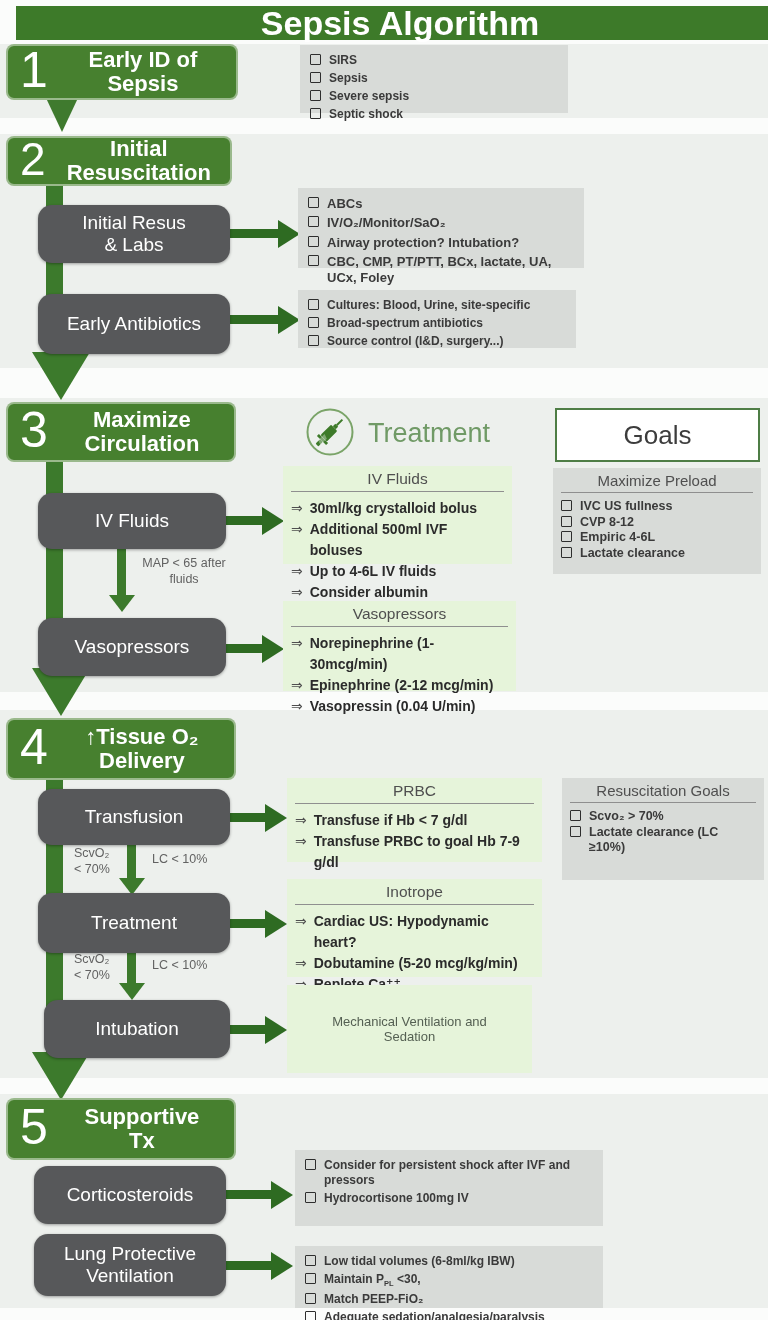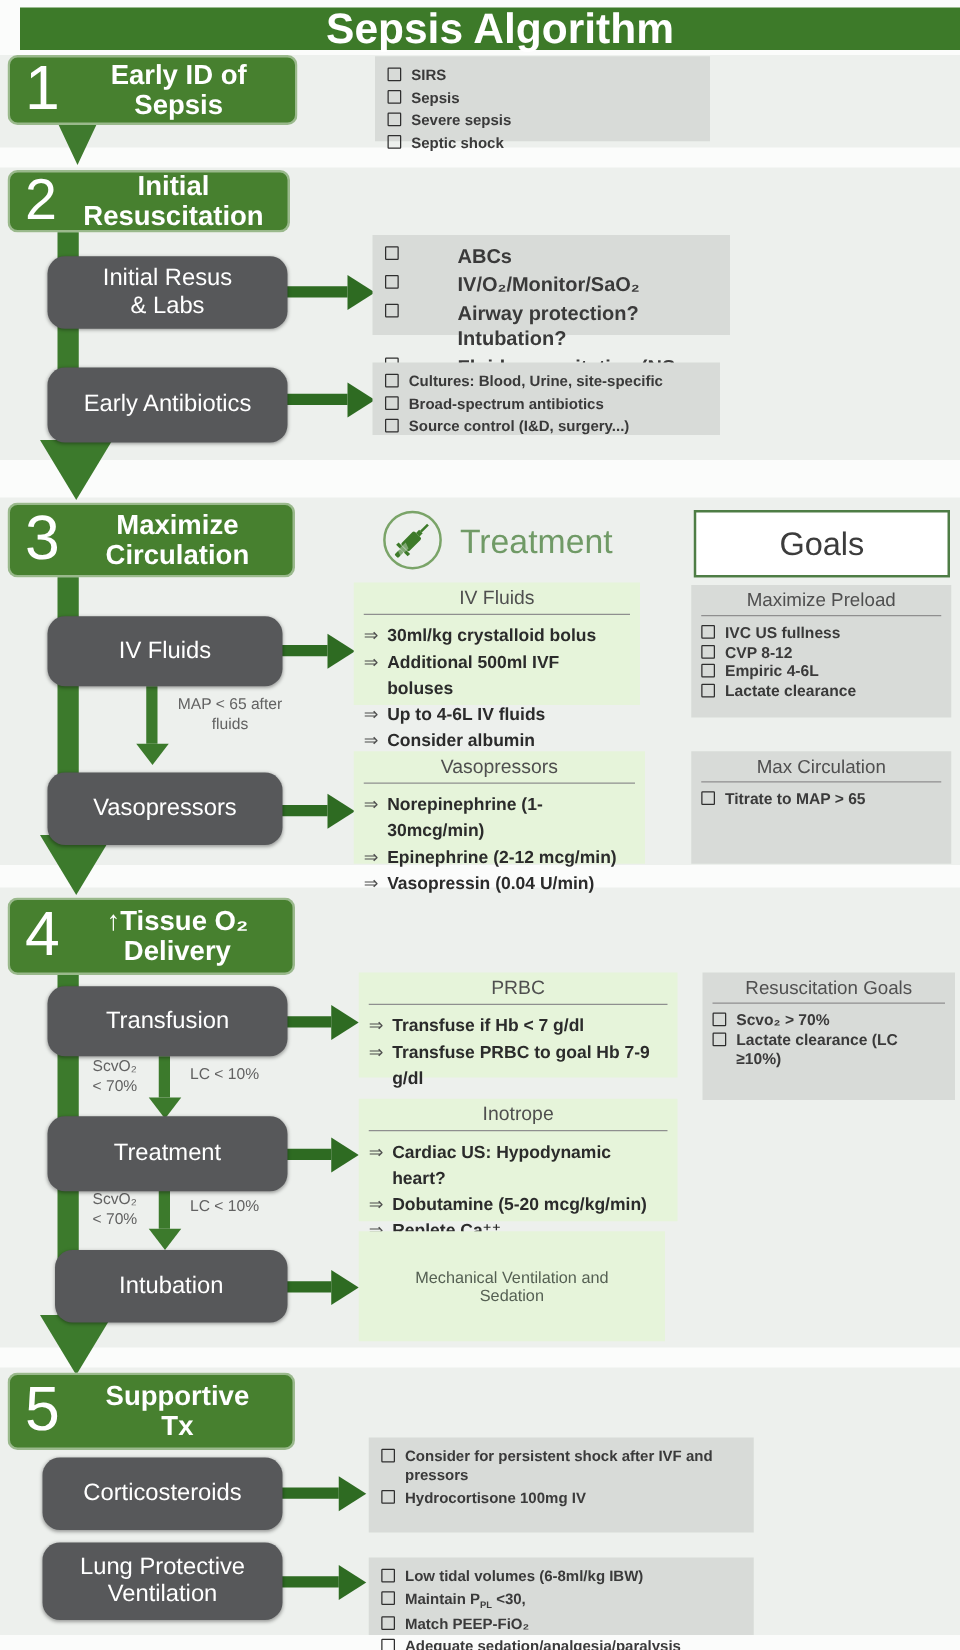--- a/index.html
+++ b/index.html
@@ -29,21 +29,21 @@
   .harrow::after{content:"";position:absolute;left:100%;top:50%;transform:translateY(-50%);
     border-left:22px solid #2e6b22;border-top:14px solid transparent;border-bottom:14px solid transparent;}
   .sarrow{position:absolute;width:9px;background:#3c7a2c;z-index:1;}
   .sarrow::after{content:"";position:absolute;top:100%;left:50%;transform:translateX(-50%);
     border-left:13px solid transparent;border-right:13px solid transparent;border-top:17px solid #3c7a2c;}
 
   .chk-panel{position:absolute;background:#d8dbd8;padding:8px 10px;box-sizing:border-box;
     display:flex;flex-direction:column;gap:3px;z-index:2;}
   .chk-row{display:flex;align-items:flex-start;font-size:12px;font-weight:bold;color:#3a3a3a;line-height:1.25;}
   .chk-box{flex:0 0 auto;width:9px;height:9px;border:1.6px solid #2e2e2e;border-radius:1px;margin:1px 8px 0 0;background:transparent;}
-  .fs11 .chk-row{font-size:16px;gap:39px;}
+  .fs11 .chk-row{font-size:13px;}
 
   .tx-panel{position:absolute;background:#e6f4da;padding:4px 8px 8px;box-sizing:border-box;z-index:2;}
   .tx-header{text-align:center;font-size:15.5px;color:#4f4f4f;border-bottom:1px solid #8f8f8f;padding-bottom:3px;margin-bottom:6px;}
   .tx-row{display:flex;align-items:flex-start;font-size:14px;font-weight:bold;color:#2b2b2b;line-height:1.5;}
   .tx-glyph{color:#4f4f4f;font-weight:400;margin-right:7px;}
 
   .goal-panel{position:absolute;background:#d8dbd8;padding:4px 8px 8px;box-sizing:border-box;z-index:2;}
   .goal-header{text-align:center;font-size:15px;color:#4f4f4f;border-bottom:1px solid #8f8f8f;padding-bottom:3px;margin-bottom:6px;}
   .goal-panel .chk-row{font-size:12.5px;}
 
@@ -116,20 +116,24 @@
         <span class="chk-box"></span>
         <span>ABCs</span>
       </div>
     <div class="chk-row">
         <span class="chk-box"></span>
         <span>IV/O₂/Monitor/SaO₂</span>
       </div>
     <div class="chk-row">
         <span class="chk-box"></span>
         <span>Airway protection? Intubation?</span>
+      </div>
+    <div class="chk-row">
+        <span class="chk-box"></span>
+        <span>CBC, CMP, PT/PTT, BCx, lactate, UA, UCx, Foley</span>
       </div>
     <div class="chk-row">
         <span class="chk-box"></span>
         <span>Fluid resuscitation (NS bolus 30ml/kg)</span>
       </div>
   </div>
 
   <div class="dark-box" style="left:38px;top:294px;width:192px;height:60px;">
     <span>Early Antibiotics</span>
   </div>
@@ -238,27 +242,20 @@
     <div class="tx-row">
         <span class="tx-glyph">⇒</span>
         <span>Epinephrine (2-12 mcg/min)</span>
       </div>
     <div class="tx-row">
         <span class="tx-glyph">⇒</span>
         <span>Vasopressin (0.04 U/min)</span>
       </div>
   </div>
 
-  <div class="goal-panel" style="left:553px;top:601px;width:208px;height:90px;">
-    <div class="goal-header">Max Circulation</div>
-    <div class="chk-row">
-        <span class="chk-box"></span>
-        <span>Titrate to MAP &gt; 65</span>
-      </div>
-  </div>
 
   <div class="step-box" style="left:6px;top:718px;width:230px;height:62px;">
     <span class="step-num">4</span>
     <span class="step-title">↑Tissue O₂
 Delivery</span>
   </div>
   <div class="vtrunk" style="left:46px;top:778px;height:276px;"></div>
   <div class="big-arrow" style="left:32px;top:1052px;"></div>
 
   <div class="dark-box" style="left:38px;top:789px;width:192px;height:56px;">

